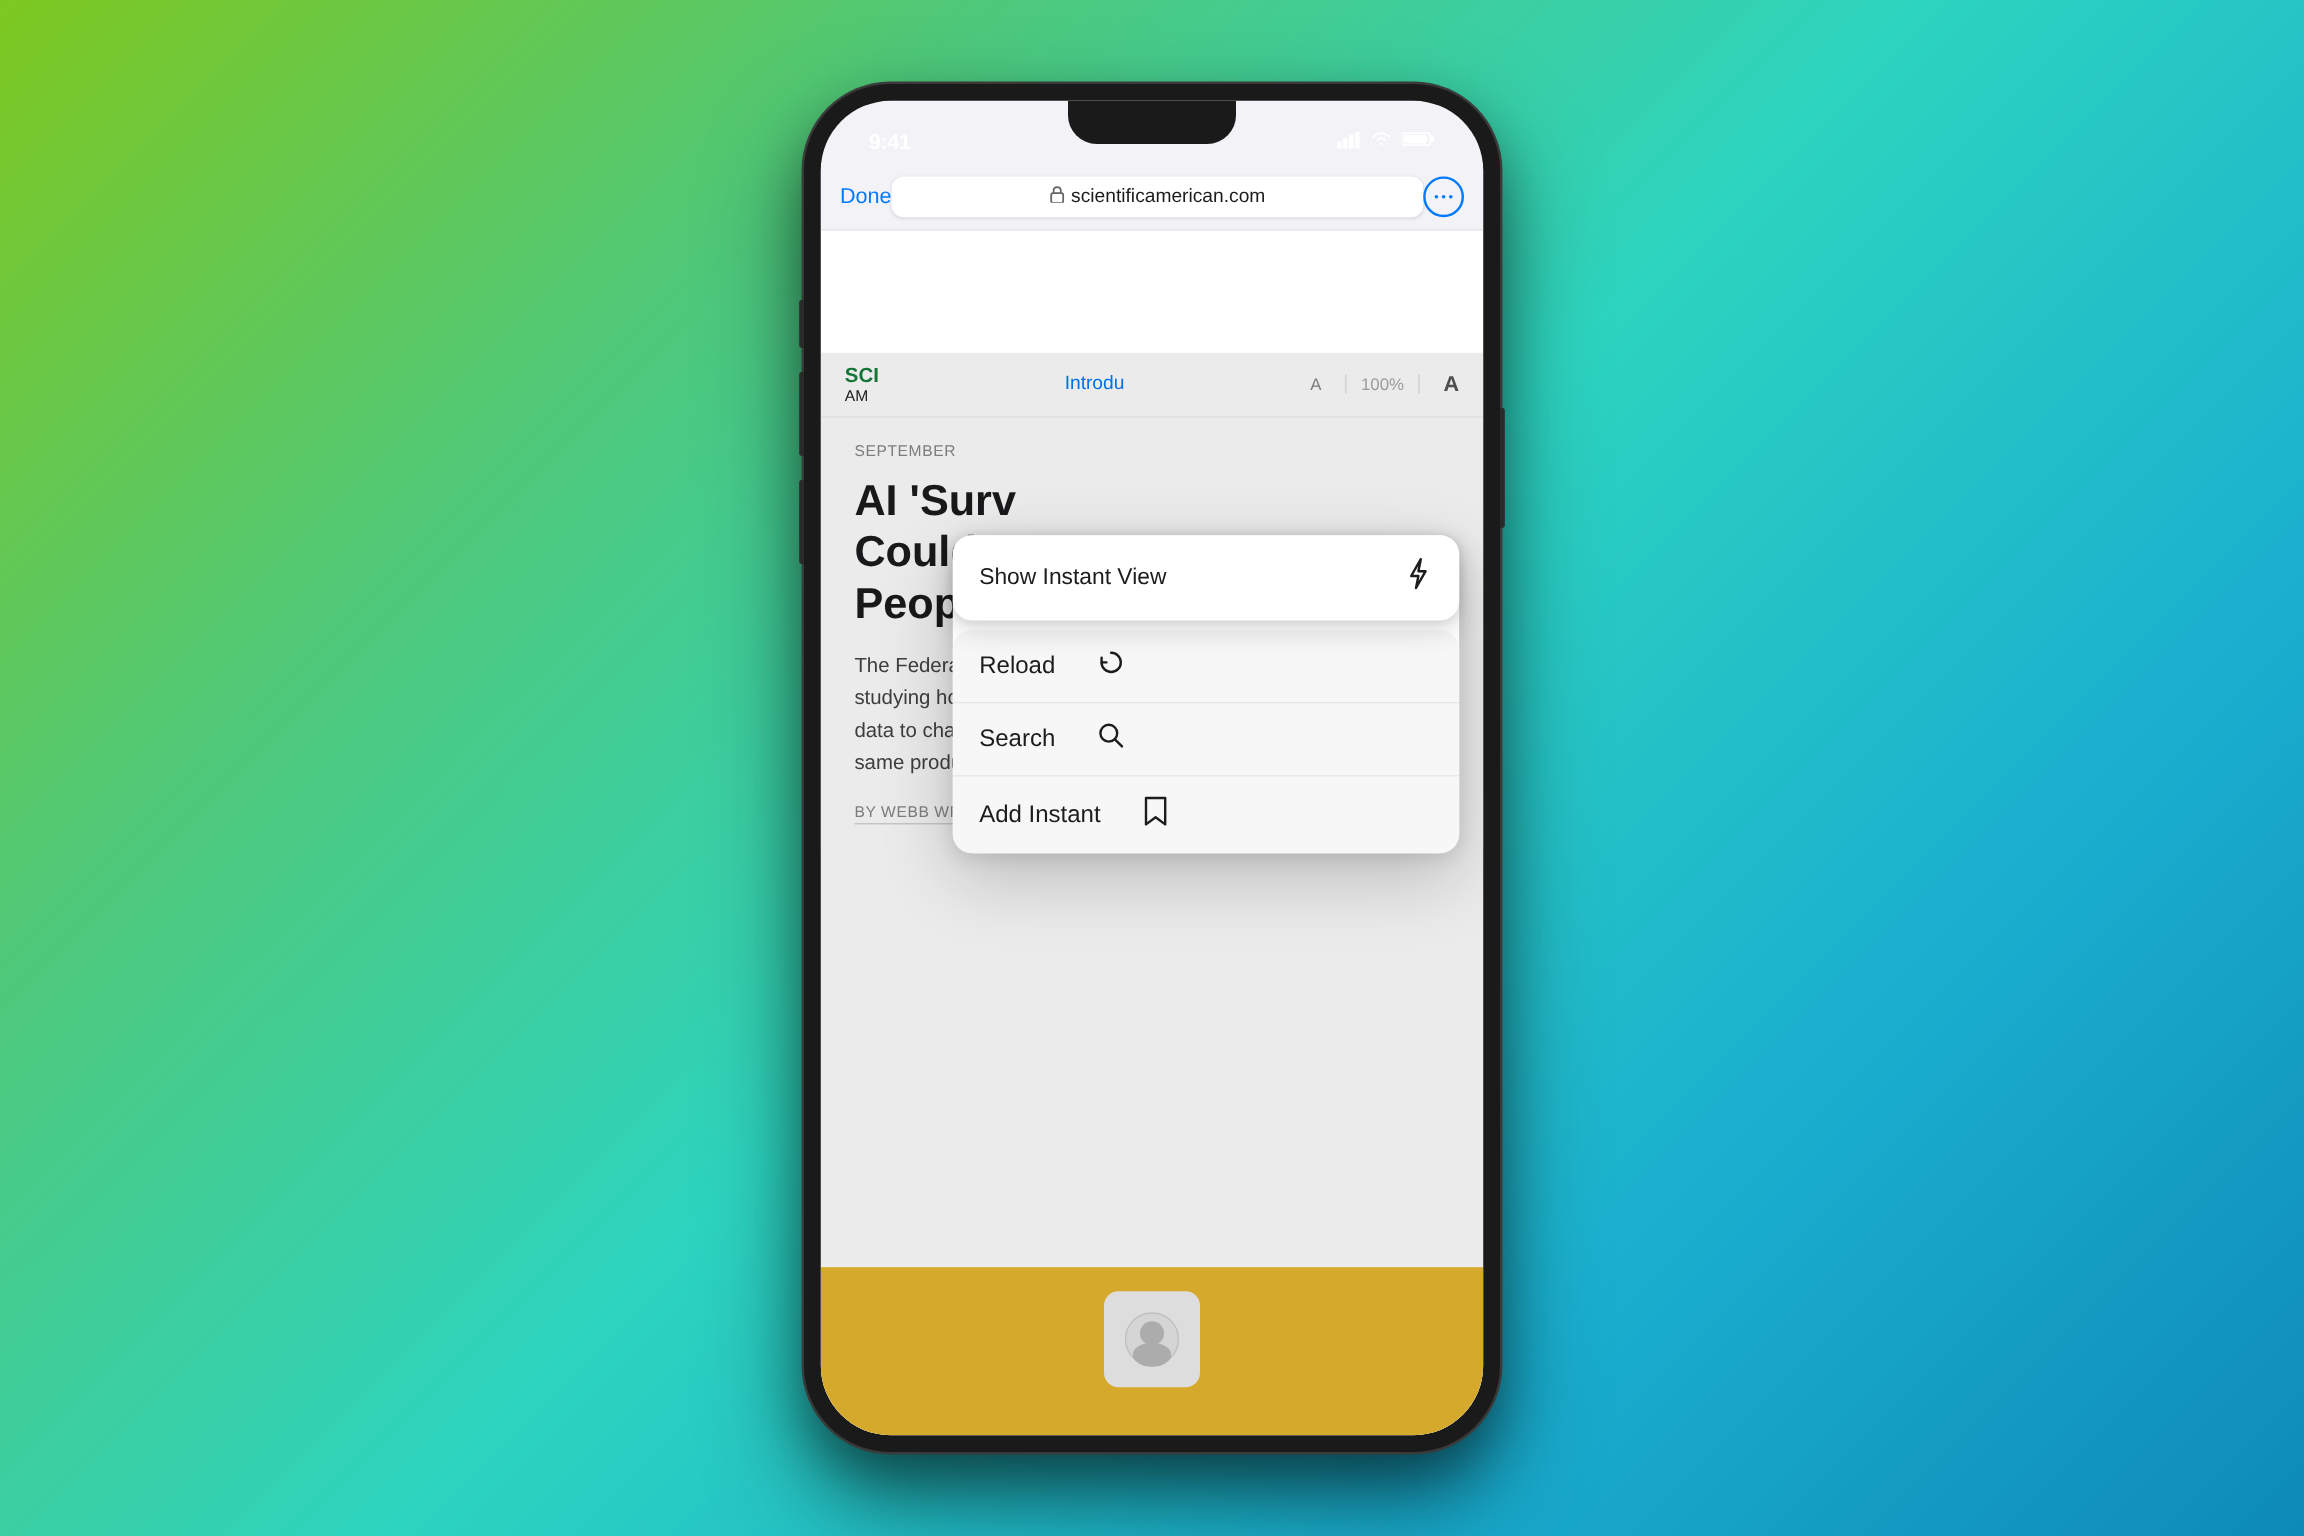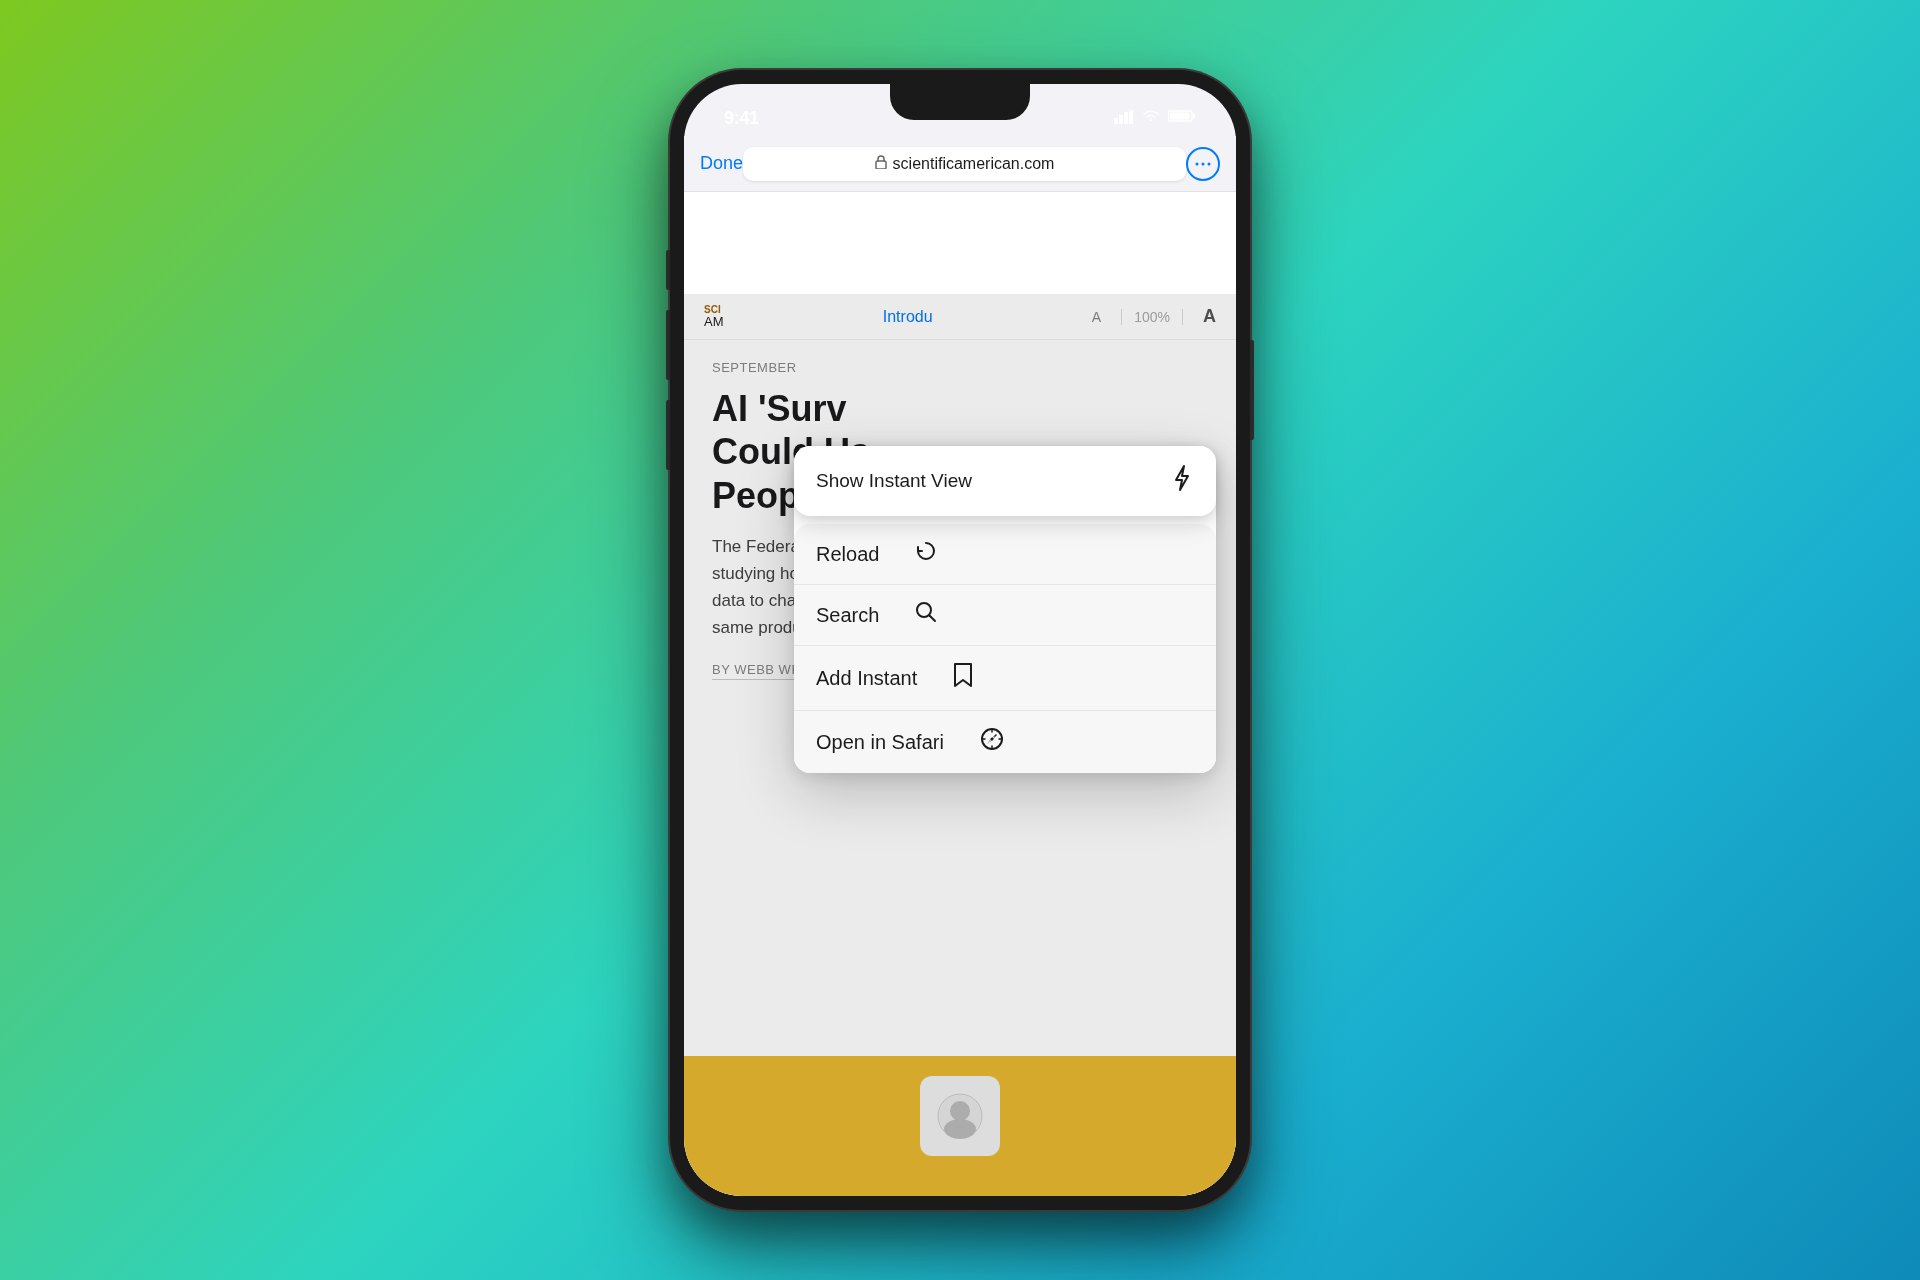--- a/index.html
+++ b/index.html
@@ -408,21 +408,21 @@
             <circle cx="8" cy="2" r="1.5" fill="#007AFF"></circle>
             <circle cx="14" cy="2" r="1.5" fill="#007AFF"></circle>
           </svg>
         </div>
       </div>
 
       <div class="article-content-area">
 
         <div class="top-nav">
           <div style="display:flex; flex-direction:column; line-height:1.1;">
-            <span style="font-size:10px; font-weight:900; color:#a16207;">SCI</span>
+            <span style="font-size:17px; font-weight:900; color:#15803d;">SCI</span>
             <span style="font-size:13px; font-weight:400; color:#1c1c1e;">AM</span>
           </div>
           <span class="intro-tab">Introdu</span>
           <div style="display:flex; gap:20px; align-items:center;">
             <span style="font-size:14px; color:#888;">A</span>
             <span style="font-size:14px; color:#aaa; border-left:1px solid #ddd; border-right:1px solid #ddd; padding: 0 12px;">100%</span>
             <span style="font-size:18px; color:#555; font-weight:600;">A</span>
           </div>
         </div>
 
@@ -488,33 +488,18 @@
 
             <div class="menu-item">
               <span class="menu-item-text">Add Instant</span>
               <span class="menu-item-icon">
                 <svg width="20" height="26" viewBox="0 0 20 26">
                   <path d="M2 2 L18 2 L18 24 L10 18 L2 24 Z" fill="none" stroke="#1c1c1e" stroke-width="2" stroke-linecap="round" stroke-linejoin="round"></path>
                 </svg>
               </span>
             </div>
 
-            <div class="menu-item">
-              <span class="menu-item-text">Open in Safari</span>
-              <span class="menu-item-icon">
-                <svg width="24" height="24" viewBox="0 0 24 24">
-                  <circle cx="12" cy="12" r="10" fill="none" stroke="#1c1c1e" stroke-width="2"></circle>
-                  <line x1="12" y1="2" x2="12" y2="5" stroke="#1c1c1e" stroke-width="1.5" stroke-linecap="round"></line>
-                  <line x1="12" y1="19" x2="12" y2="22" stroke="#1c1c1e" stroke-width="1.5" stroke-linecap="round"></line>
-                  <line x1="2" y1="12" x2="5" y2="12" stroke="#1c1c1e" stroke-width="1.5" stroke-linecap="round"></line>
-                  <line x1="19" y1="12" x2="22" y2="12" stroke="#1c1c1e" stroke-width="1.5" stroke-linecap="round"></line>
-                  <path d="M16 8 L10 14" stroke="#1c1c1e" stroke-width="1.5" stroke-linecap="round"></path>
-                  <path d="M8 16 L14 10" stroke="#ccc" stroke-width="1.5" stroke-linecap="round"></path>
-                  <circle cx="12" cy="12" r="1.5" fill="#1c1c1e"></circle>
-                </svg>
-              </span>
-            </div>
           </div>
         </div>
       </div>
     </div>
   </div>
 </div>
 
 </body></html>

